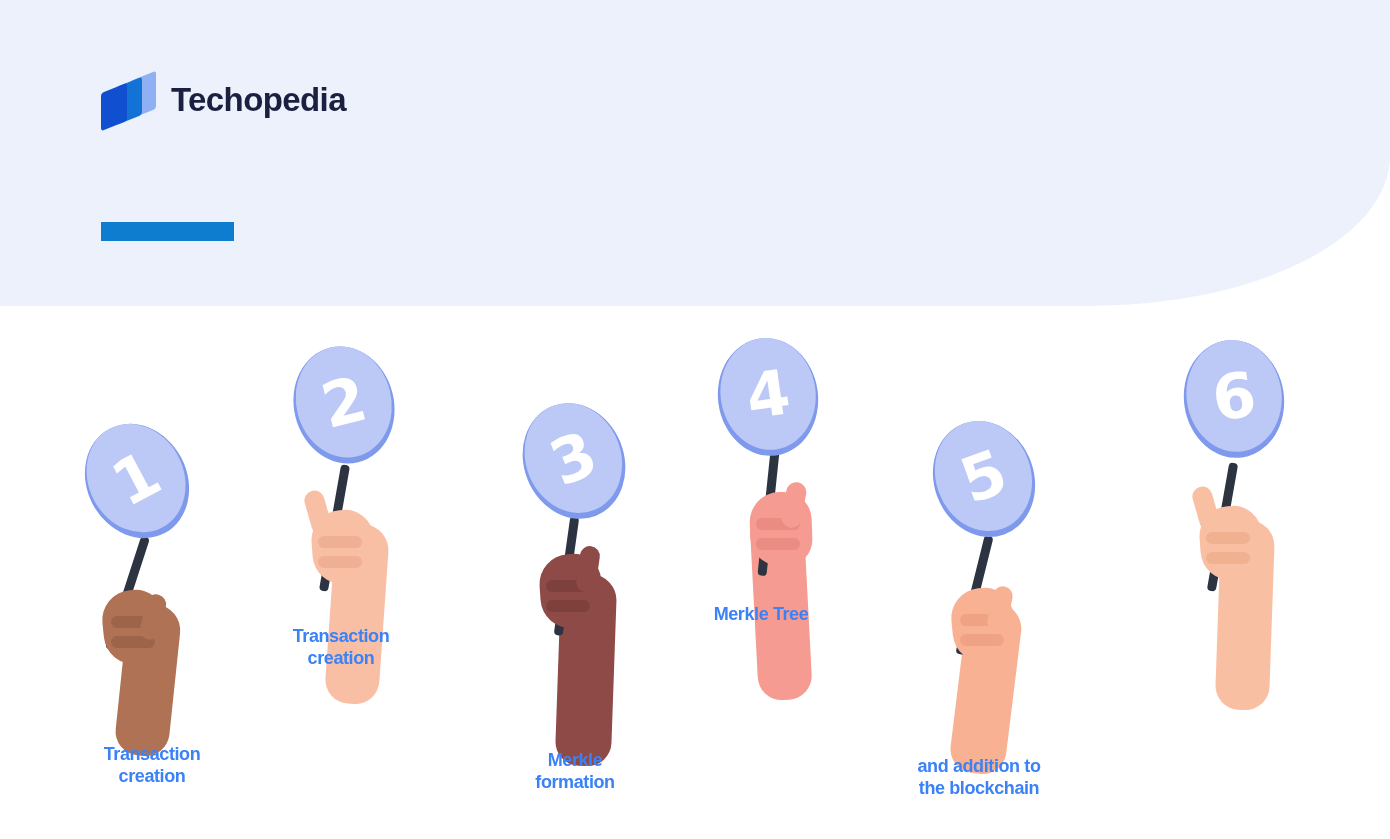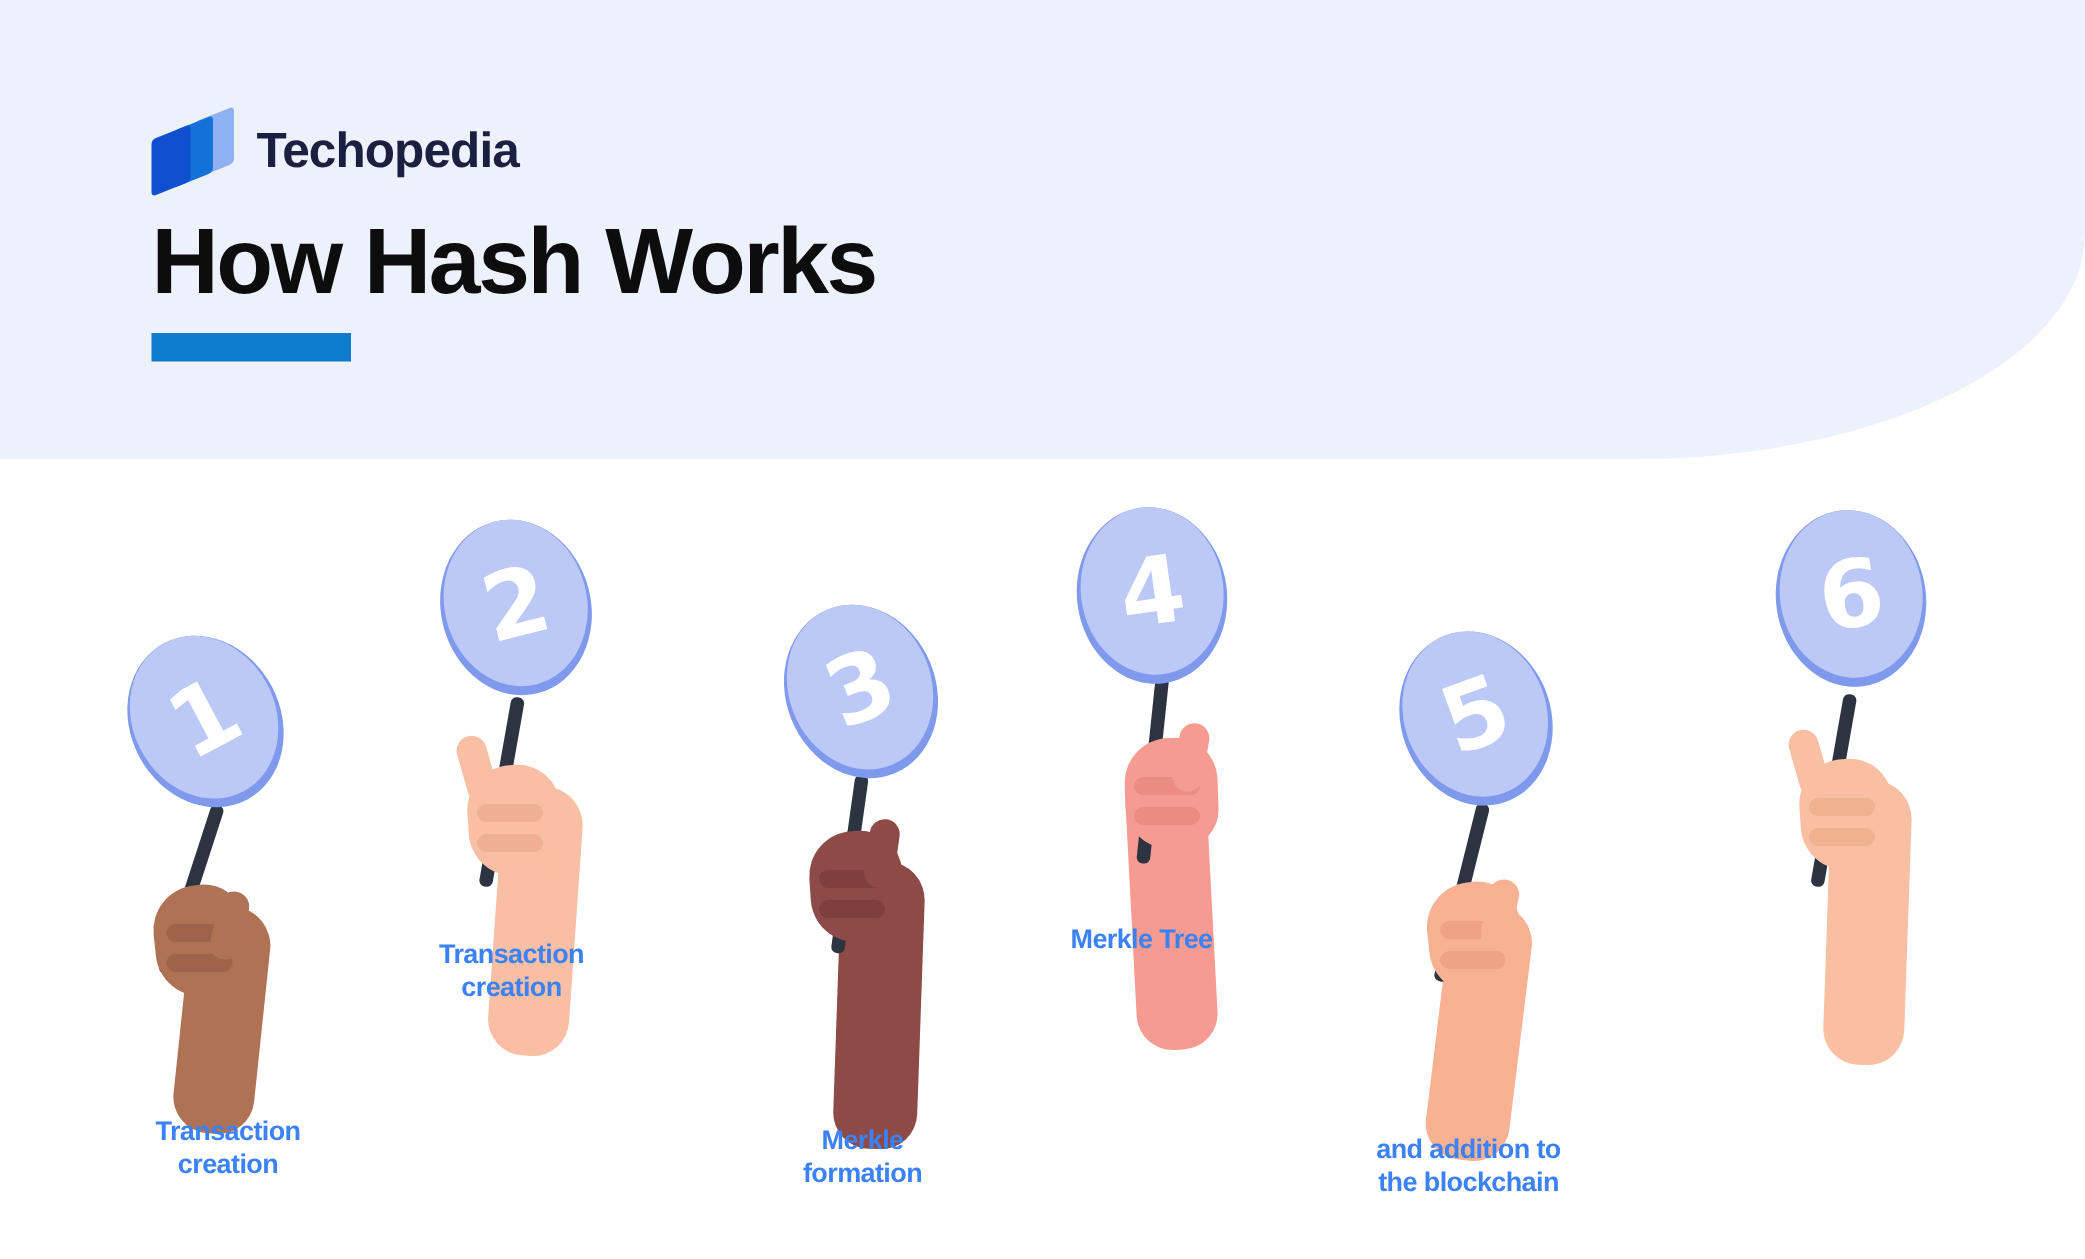--- a/index.html
+++ b/index.html
@@ -98,21 +98,20 @@
 
   <div class="logo-row">
     <div class="logo-mark">
       <div class="shard shard-back"></div>
       <div class="shard shard-mid"></div>
       <div class="shard shard-front"></div>
     </div>
     <div class="logo-word">Techopedia</div>
   </div>
 
-  <div class="page-title">How Hash Works</div>
   <div class="title-rule"></div>
 
   <div class="steps">
 
     <div class="step" style="left:27px; top:88px;">
       <div class="step-art">
         <div class="arm" style="left:94px; top:210px; width:54px; height:152px; background:#b07254; transform:rotate(6deg);"></div>
         <div class="stick" style="left:96px; top:140px; height:118px; transform:rotate(18deg); background:#2c3442;"></div>
         <div class="fist" style="left:76px; top:196px; background:#b07254; transform:rotate(-6deg);"></div>
         <div class="knuckle" style="left:84px; top:222px; background:#8e5a41;"></div>
@@ -181,21 +180,21 @@
         <div class="knuckle" style="left:120px; top:198px; background:#e07f75;"></div>
         <div class="knuckle" style="left:120px; top:218px; background:#e07f75;"></div>
         <div class="thumb" style="left:148px; top:162px; background:#f59b91; transform:rotate(10deg);"></div>
         <div class="paddle" style="left:82px; top:18px; transform:rotate(-8deg);">
           <div class="rim"></div>
           <div class="face">
             <div class="num">4</div>
           </div>
         </div>
       </div>
-      <div class="step-label" style="top:296px;text-align:center;">
+      <div class="step-label" style="top:284px;text-align:center;">
         <div>Merkle Tree</div>
       </div>
     </div>
 
     <div class="step" style="left:854px; top:92px;">
       <div class="step-art">
         <div class="arm" style="left:104px; top:204px; width:56px; height:172px; background:#f8b293; transform:rotate(7deg);"></div>
         <div class="stick" style="left:116px; top:136px; height:122px; transform:rotate(14deg); background:#2c3442;"></div>
         <div class="fist" style="left:98px; top:190px; background:#f8b293; transform:rotate(-6deg);"></div>
         <div class="knuckle" style="left:106px; top:216px; background:#e99878;"></div>

